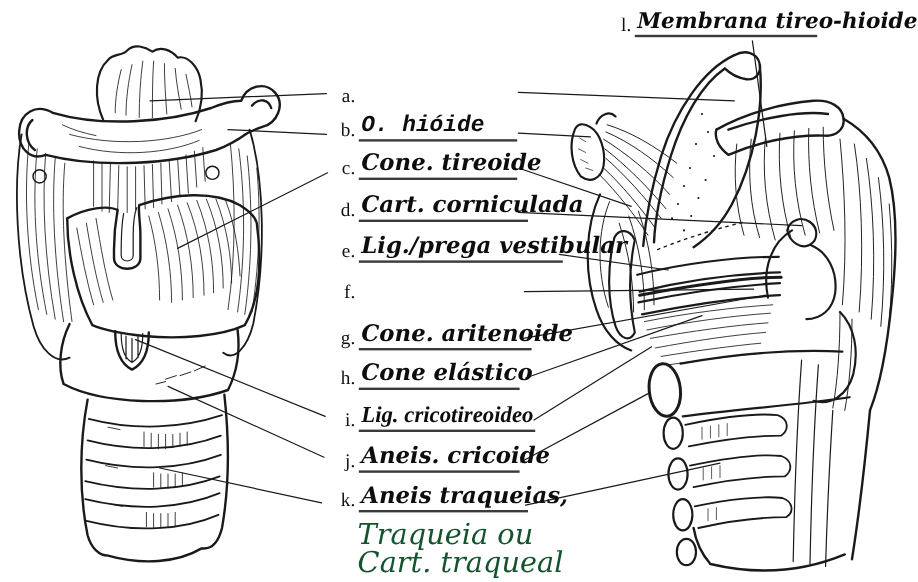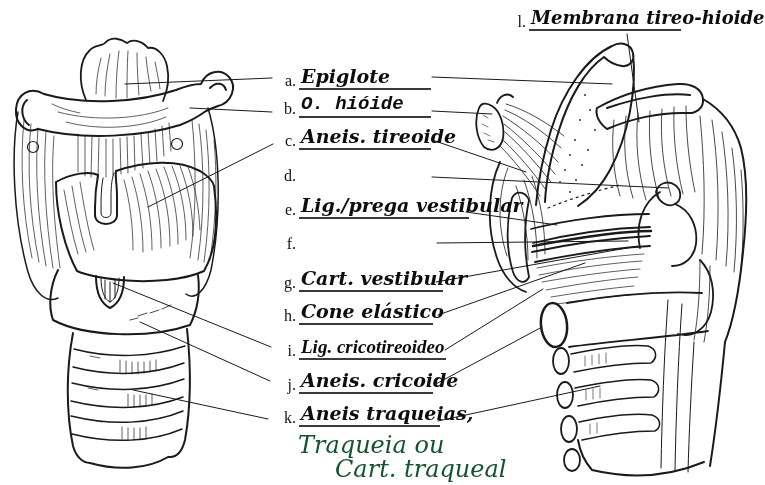--- a/index.html
+++ b/index.html
@@ -22,21 +22,21 @@
   #lbl-d{left:279px;top:157px;} #lbl-d .txt{width:137px;}
   #lbl-e{left:279px;top:191px;} #lbl-e .txt{width:166px;text-align:center;}
   #lbl-f{left:279px;top:225px;} #lbl-f .txt{width:137px;}
   #lbl-g{left:279px;top:264px;} #lbl-g .txt{width:140px;}
   #lbl-h{left:279px;top:297px;} #lbl-h .txt{width:130px;}
   #lbl-i{left:279px;top:332px;} #lbl-i .txt{width:143px;font-family:Liberation Serif, serif;}
   #lbl-j{left:279px;top:366px;} #lbl-j .txt{width:130px;}
   #lbl-k{left:279px;top:399px;} #lbl-k .txt{width:137px;}
   #lbl-l{left:514px;top:3px;}   #lbl-l .key{width:12px;} #lbl-l .txt{width:148px;font-size:18px;}
   #k-line2{left:298px;top:431px;}
-  #k-line3{left:298px;top:455px;margin-left:37px;}
+  #k-line3{left:298px;top:455px;}
 </style>
 </head>
 <body>
 
 <div id="stage">
 
 <svg id="art" viewBox="0 0 765 485" fill="none" stroke="#1a1a1a" stroke-linecap="round" stroke-linejoin="round">
 
   <g>
     <path stroke-width="1.8" d="M86,100 C78,82 79,60 90,50 C95,44 102,47 106,42 C112,36 121,39 127,43 C134,38 143,42 148,48 C157,46 165,56 167,66 C170,80 167,92 163,101"></path>
@@ -126,43 +126,43 @@
     <line x1="140" y1="322" x2="270" y2="381"></line>
     <line x1="434" y1="385" x2="542" y2="327"></line>
     <line x1="133" y1="390" x2="268" y2="419"></line>
     <line x1="438" y1="421" x2="600" y2="386"></line>
     <line x1="627" y1="34" x2="639" y2="122"></line>
   </g>
 </svg>
 
   <div class="lbl" id="lbl-a">
     <span class="key">a.</span>
-    <span class="txt">Epiglote</span>
   </div>
   <div class="lbl" id="lbl-b">
     <span class="key">b.</span>
     <span class="txt">O. hióide</span>
   </div>
   <div class="lbl" id="lbl-c">
     <span class="key">c.</span>
-    <span class="txt">Aneis. tireoide</span>
+    <span class="txt">Cone. tireoide</span>
   </div>
   <div class="lbl" id="lbl-d">
     <span class="key">d.</span>
+    <span class="txt">Cart. corniculada</span>
   </div>
   <div class="lbl" id="lbl-e">
     <span class="key">e.</span>
     <span class="txt">Lig./prega vestibular</span>
   </div>
   <div class="lbl" id="lbl-f">
     <span class="key">f.</span>
   </div>
   <div class="lbl" id="lbl-g">
     <span class="key">g.</span>
-    <span class="txt">Cart. vestibular</span>
+    <span class="txt">Cone. aritenoide</span>
   </div>
   <div class="lbl" id="lbl-h">
     <span class="key">h.</span>
     <span class="txt">Cone elástico</span>
   </div>
   <div class="lbl" id="lbl-i">
     <span class="key">i.</span>
     <span class="txt">Lig. cricotireoideo</span>
   </div>
   <div class="lbl" id="lbl-j">

